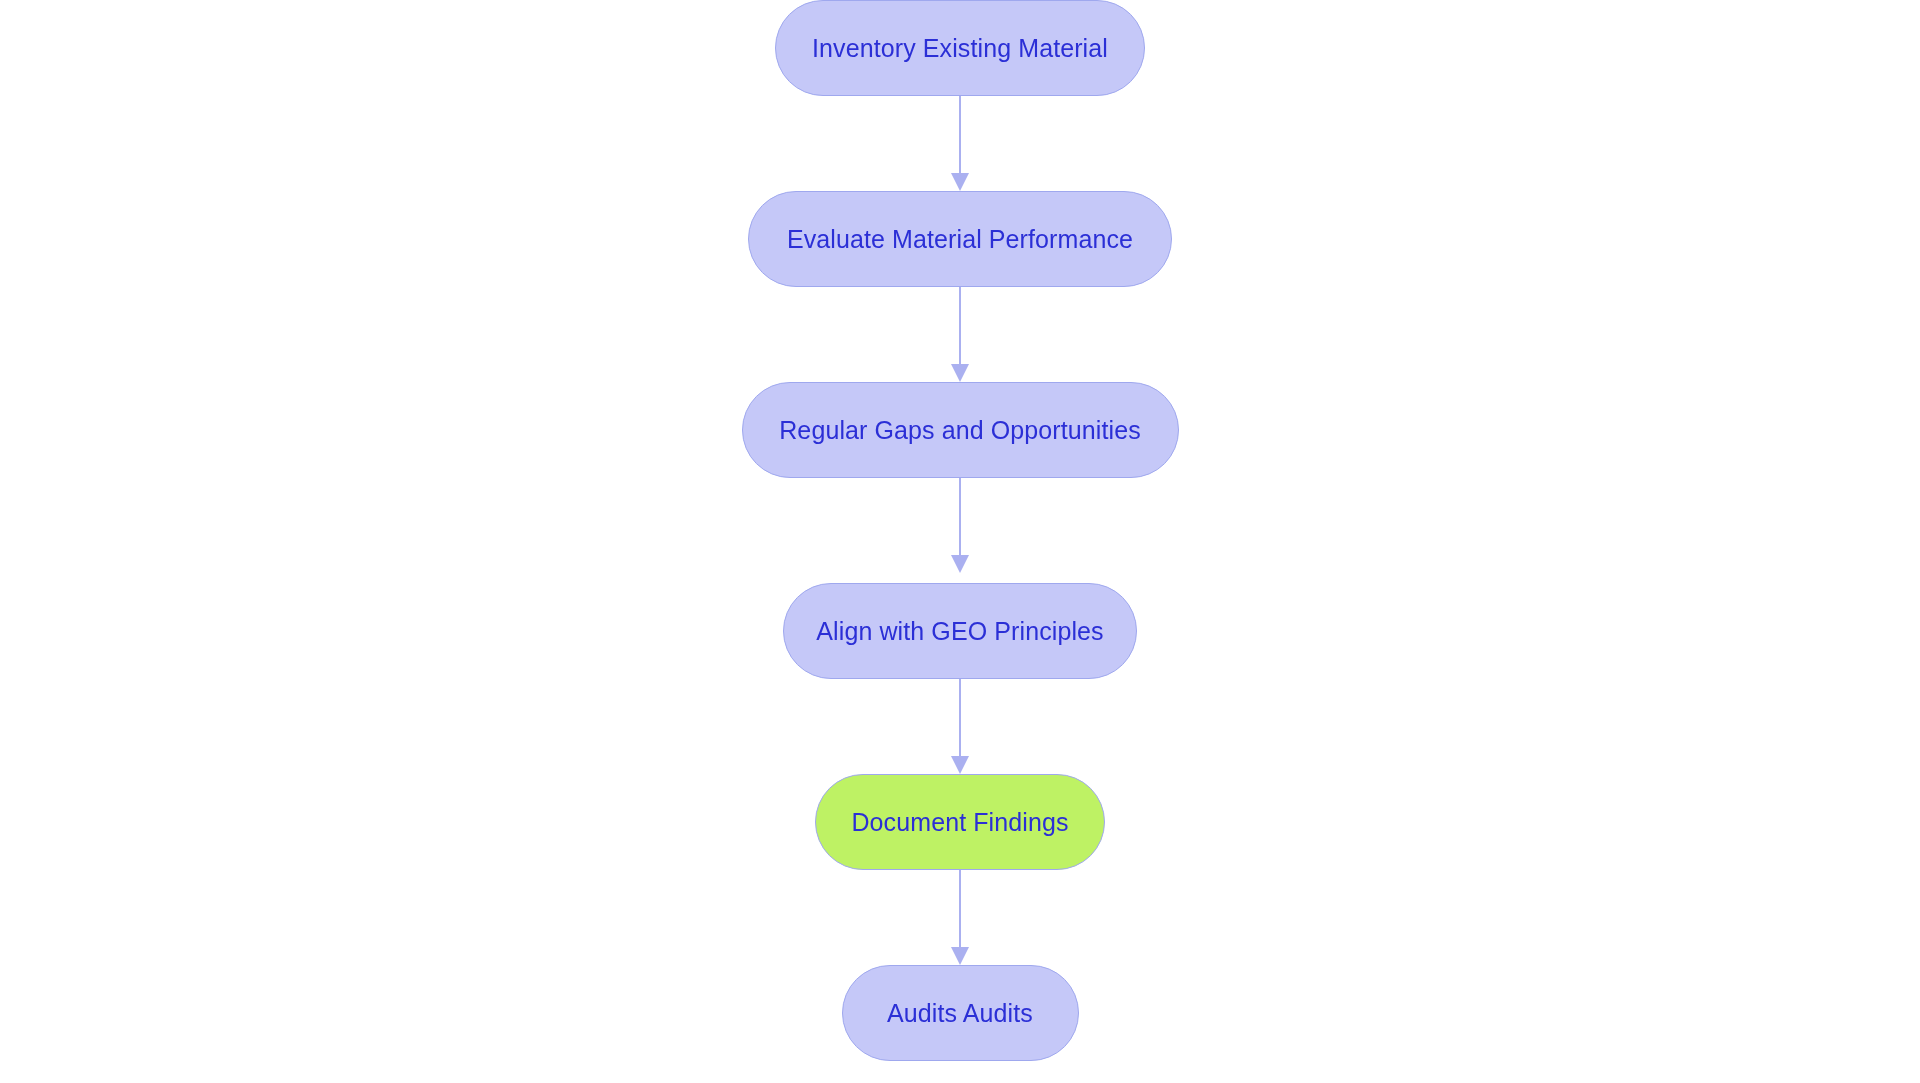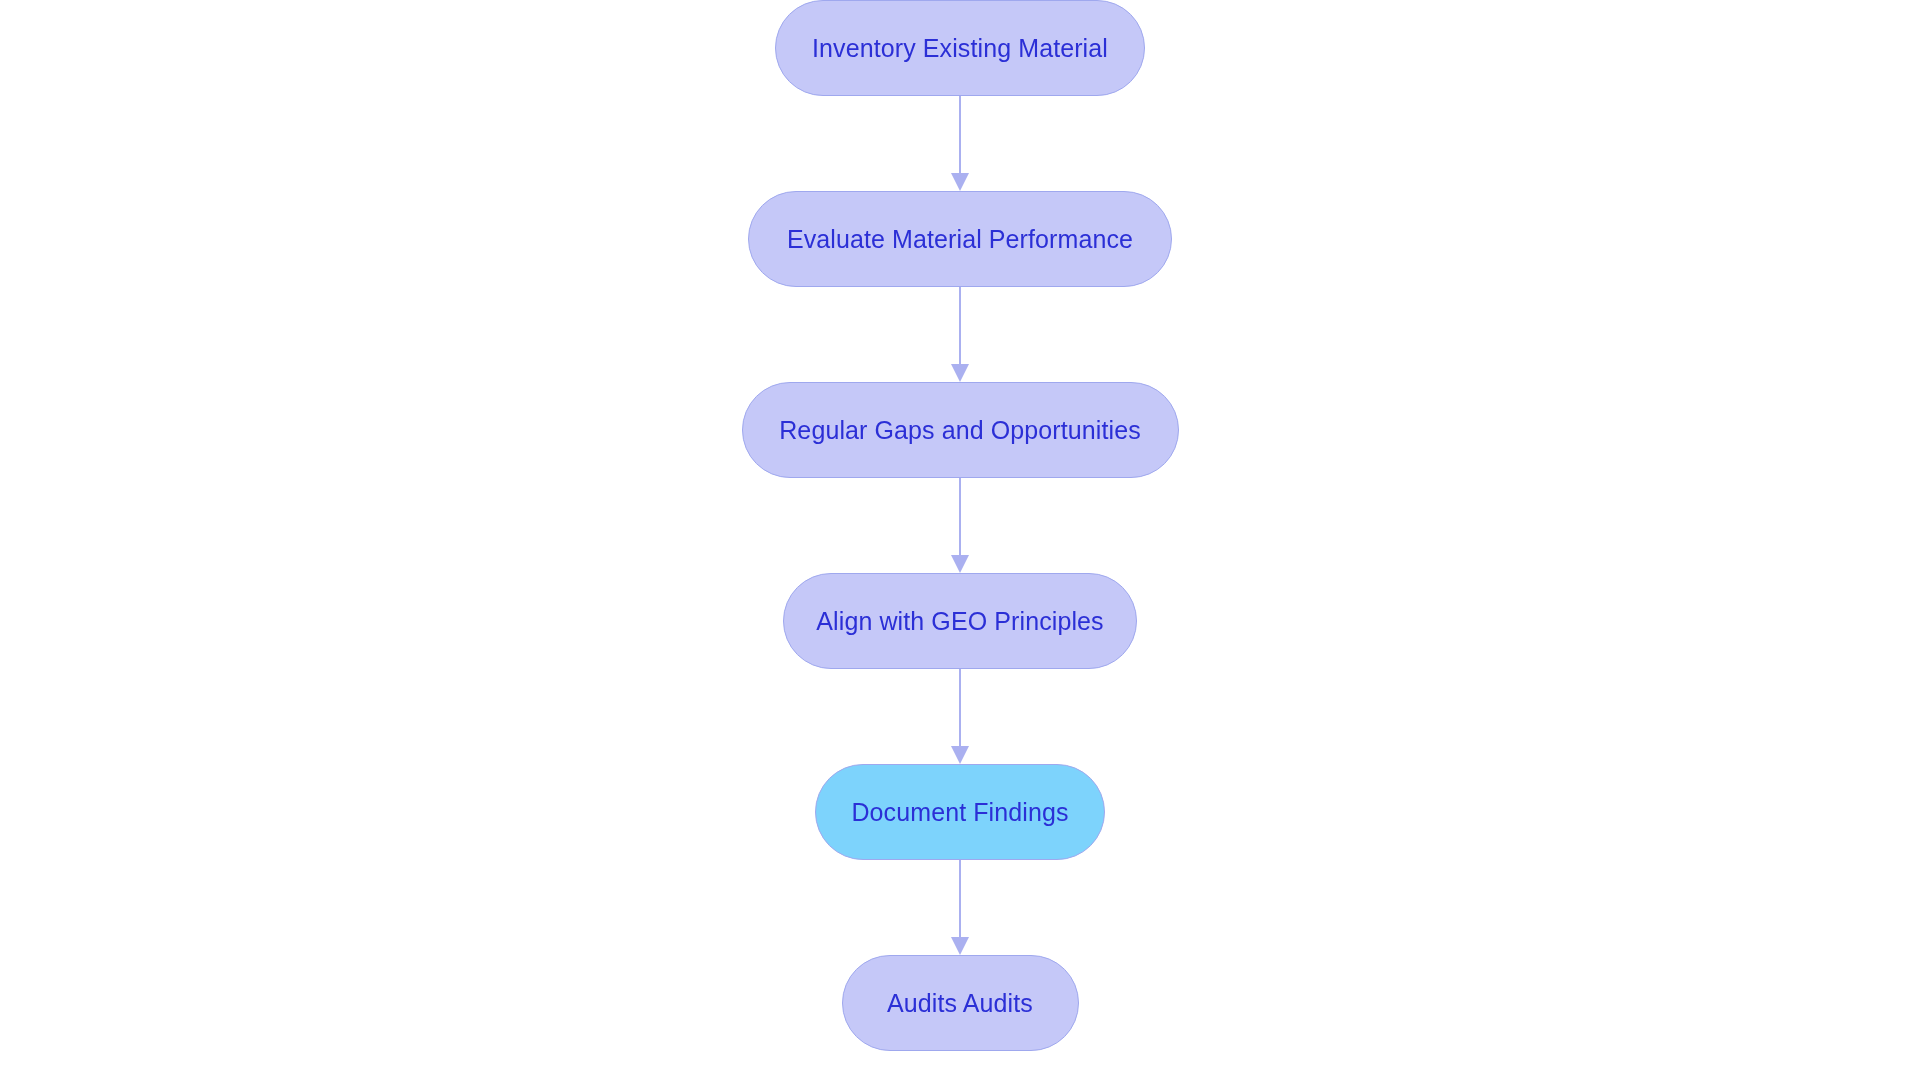--- a/index.html
+++ b/index.html
@@ -112,30 +112,30 @@
 
     <div class="flow-node" style="width: 437px; background: rgb(197, 200, 248); border-color: rgb(159, 168, 238); color: rgb(43, 47, 214); font-size: 25px;">
       <span class="node-label">Regular Gaps and Opportunities</span>
     </div>
 
     <div class="flow-connector">
       <div class="conn-line" style="background: rgb(170, 176, 240); width: 2px;"></div>
       <div class="conn-arrowhead" style="border-top-color: rgb(170, 176, 240);"></div>
     </div>
 
-    <div class="flow-node" style="width: 354px; background: rgb(197, 200, 248); border-color: rgb(159, 168, 238); color: rgb(43, 47, 214); font-size: 25px;">
+    <div class="flow-node" style="width: 354px; background: rgb(197, 200, 248); border-color: rgb(159, 168, 238); color: rgb(43, 47, 214); font-size: 25px; margin-top: 10px;">
       <span class="node-label">Align with GEO Principles</span>
     </div>
 
     <div class="flow-connector">
       <div class="conn-line" style="background: rgb(170, 176, 240); width: 2px;"></div>
       <div class="conn-arrowhead" style="border-top-color: rgb(170, 176, 240);"></div>
     </div>
 
-    <div class="flow-node" style="width: 290px; background: #7dd3fc; border-color: rgb(159, 168, 238); color: rgb(43, 47, 214); font-size: 25px;">
+    <div class="flow-node" style="width: 290px; background: #bef264; border-color: rgb(159, 168, 238); color: rgb(43, 47, 214); font-size: 25px;">
       <span class="node-label">Document Findings</span>
     </div>
 
     <div class="flow-connector">
       <div class="conn-line" style="background: rgb(170, 176, 240); width: 2px;"></div>
       <div class="conn-arrowhead" style="border-top-color: rgb(170, 176, 240);"></div>
     </div>
 
     <div class="flow-node" style="width: 237px; background: rgb(197, 200, 248); border-color: rgb(159, 168, 238); color: rgb(43, 47, 214); font-size: 25px;">
       <span class="node-label">Audits Audits</span>

